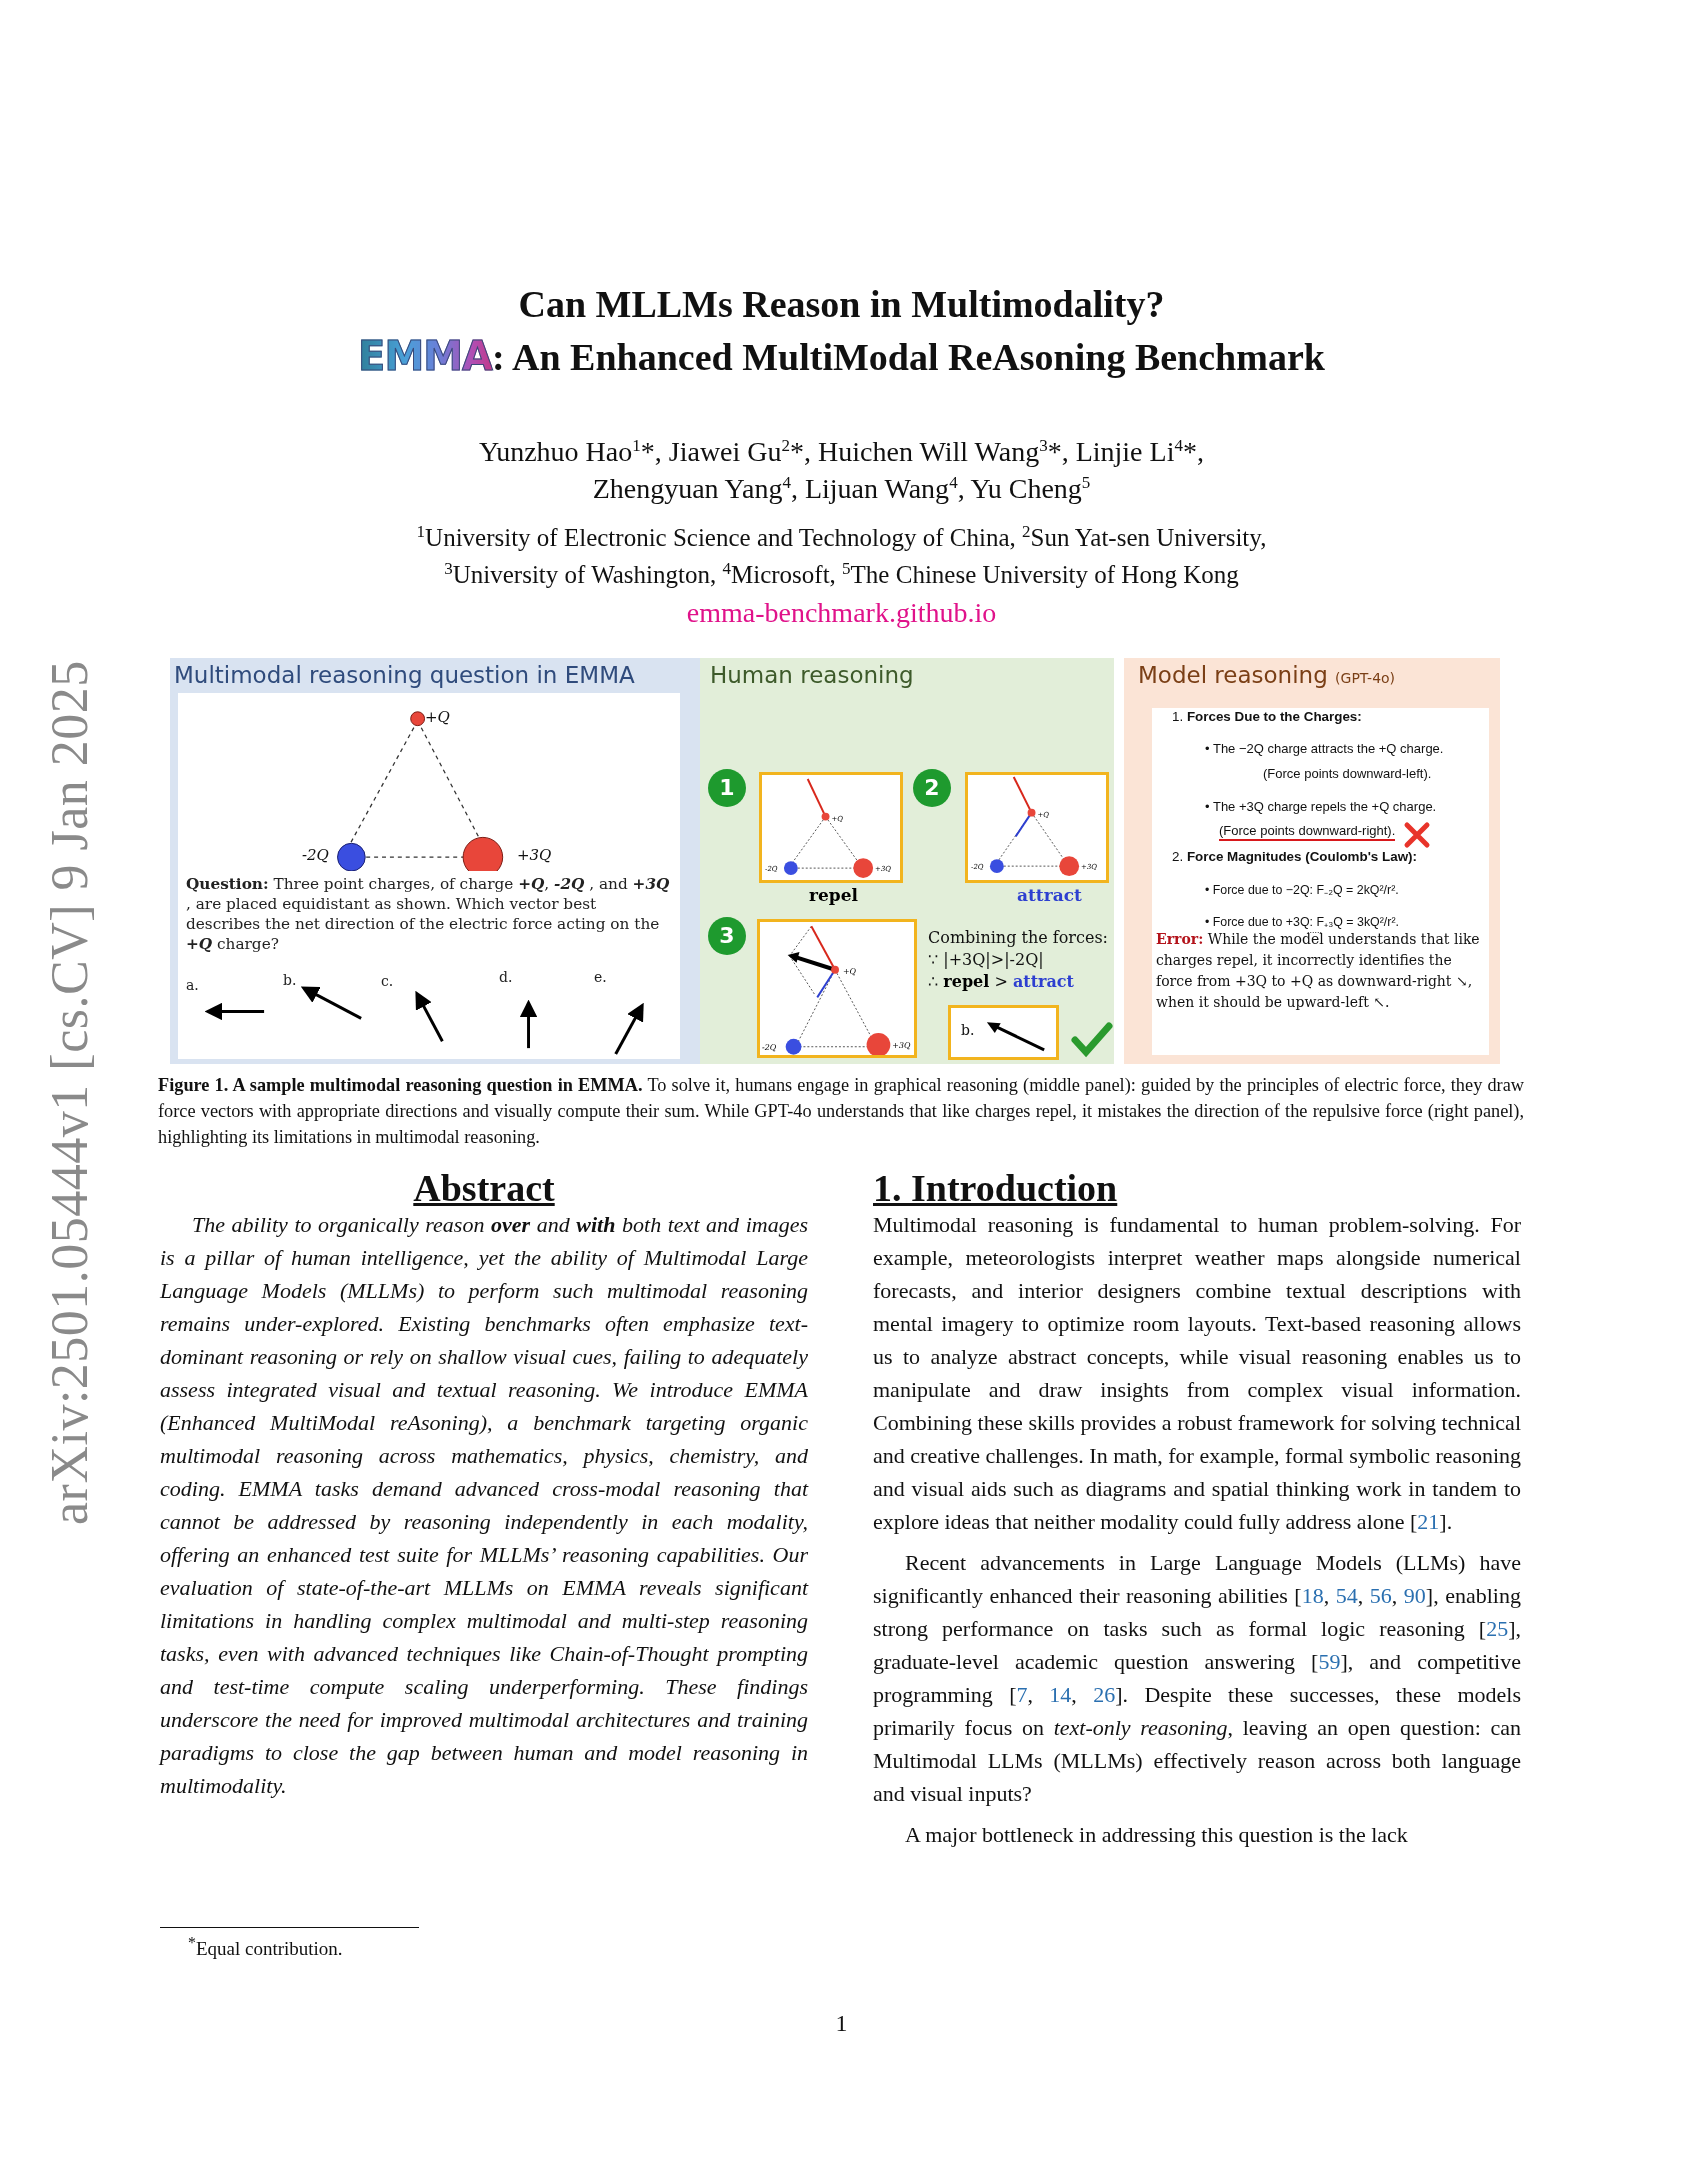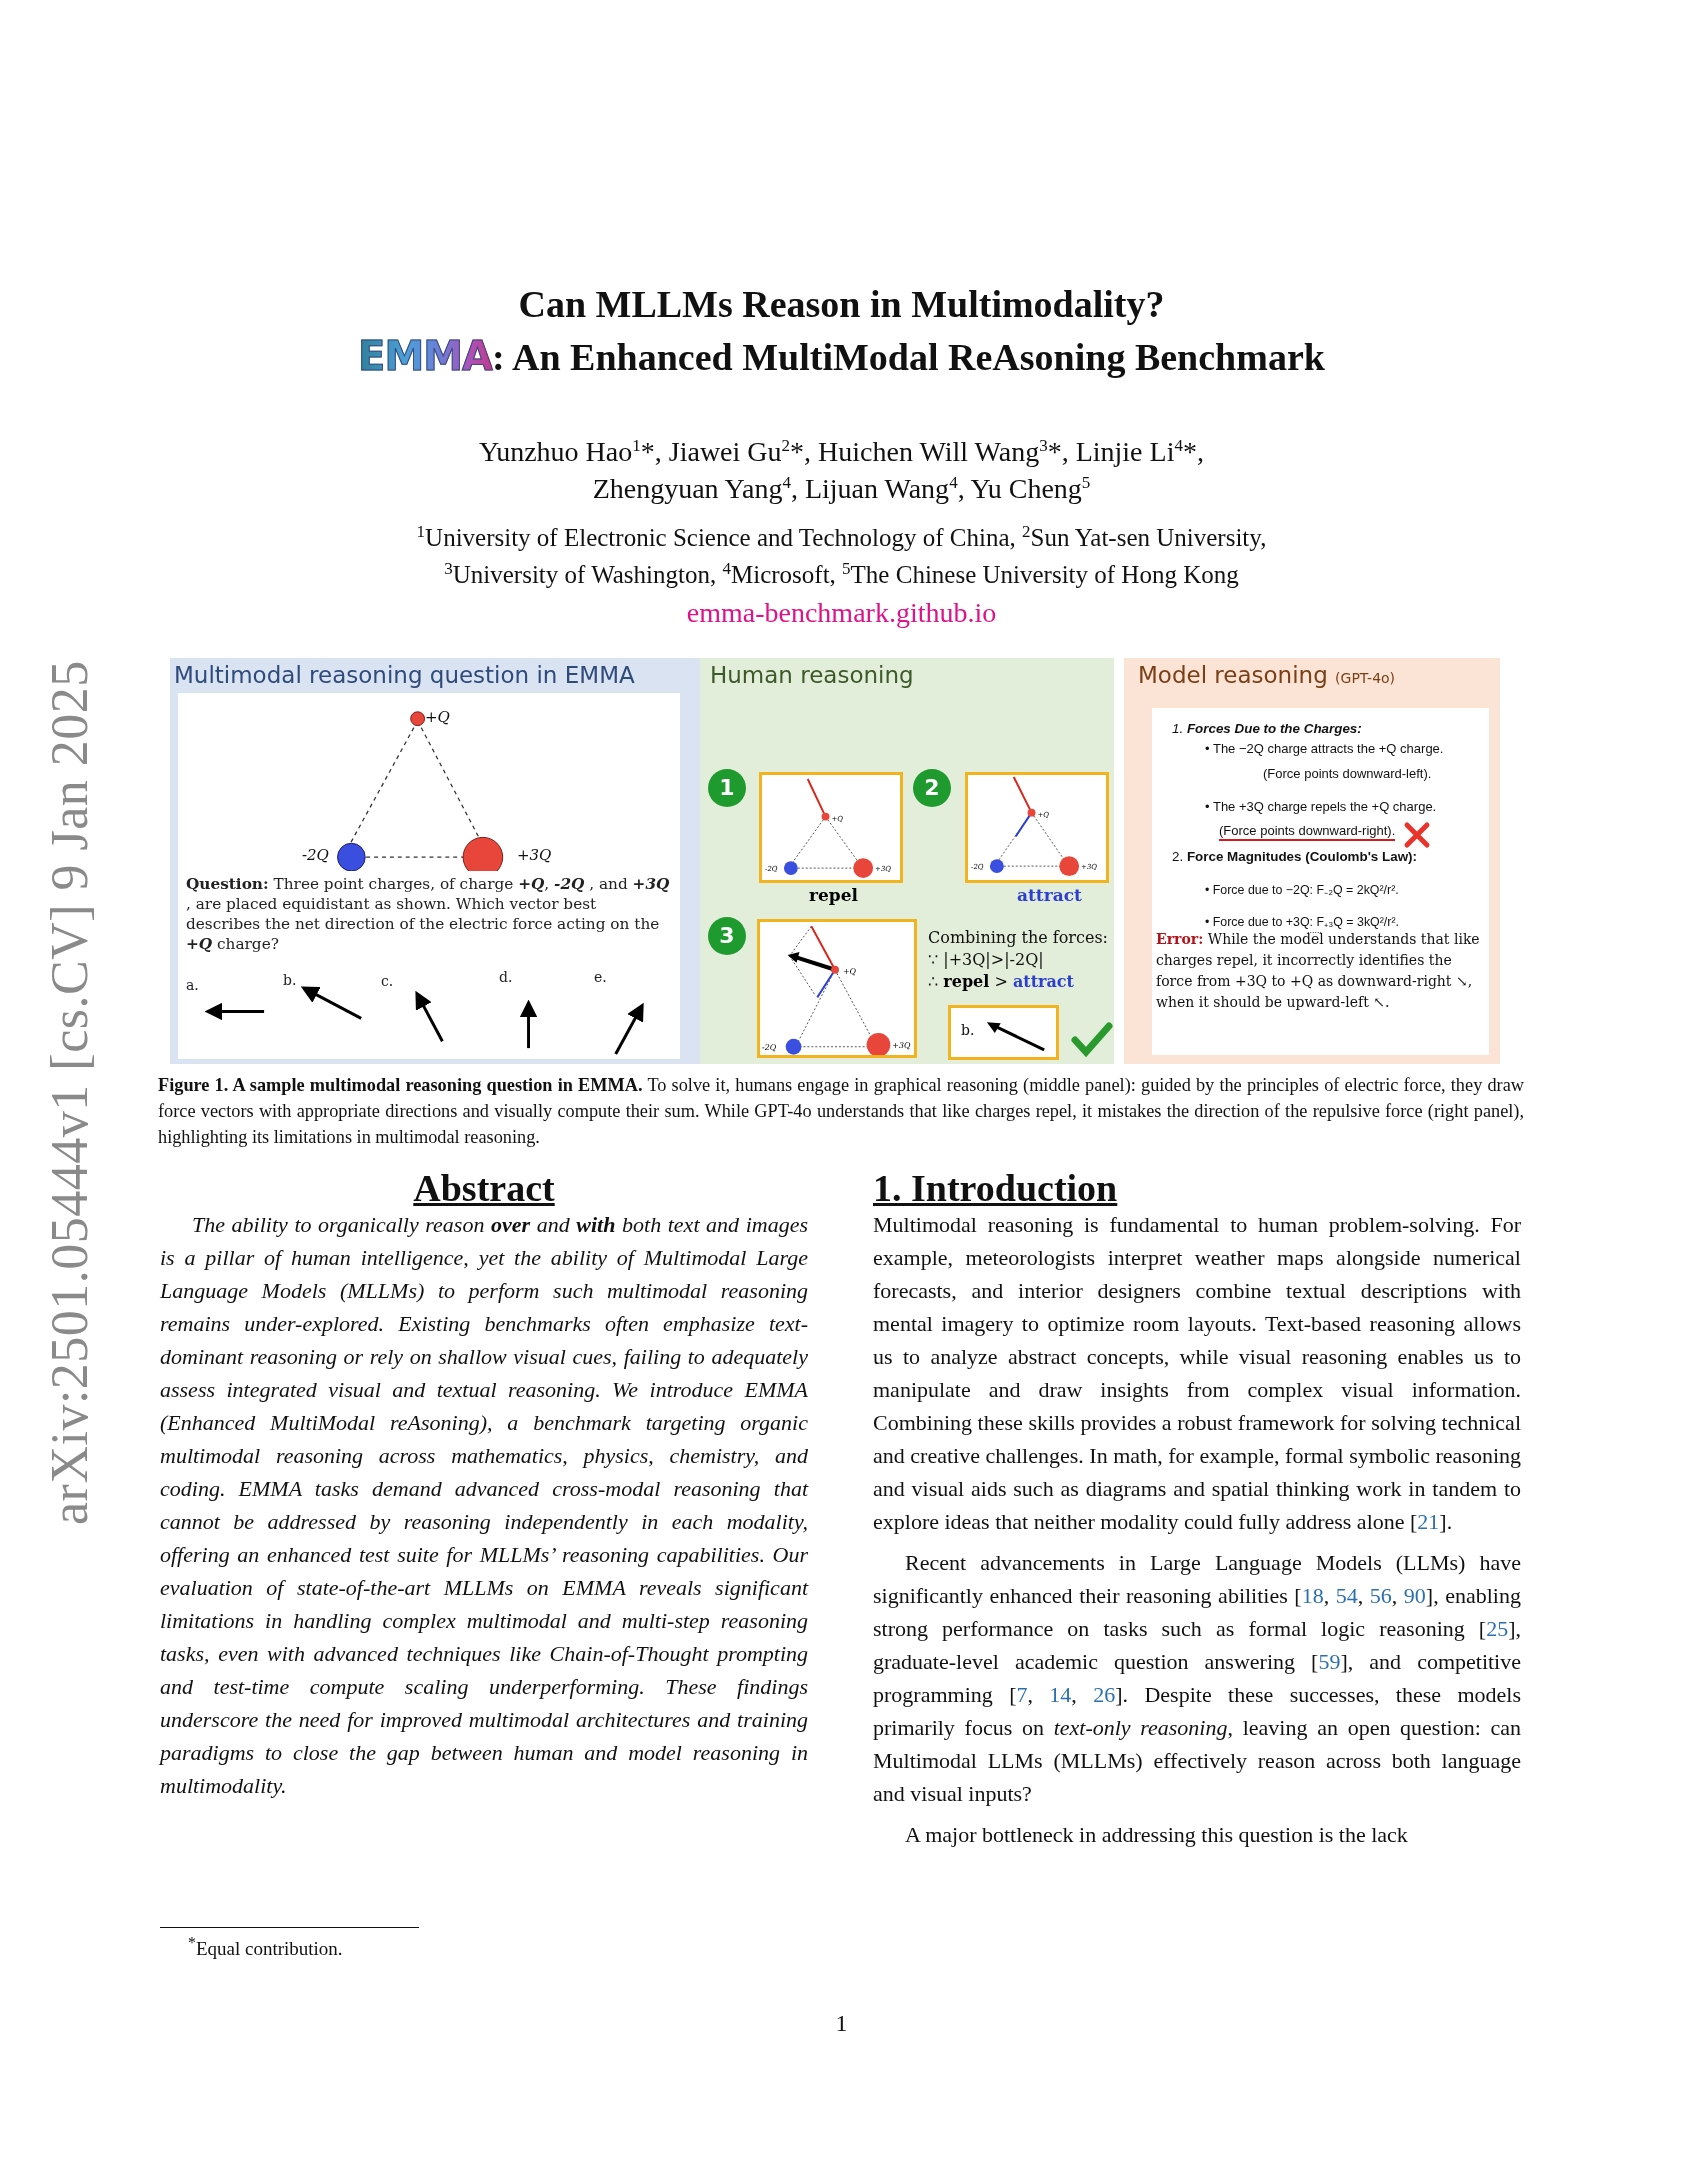--- a/index.html
+++ b/index.html
@@ -198,21 +198,21 @@
     </svg>
   </div>
   <svg class="abs" style="left:371px; top:364px;" width="42" height="36" viewBox="0 0 42 36">
     <path d="M4,18 L15,30 L38,4" stroke="#2a9a2e" stroke-width="7" fill="none" stroke-linecap="round"></path>
   </svg>
 </div>
 
 <div class="panel p-right">
   <div class="ptitle"><span>Model reasoning</span> <small>(GPT-4o)</small></div>
   <div class="mr-box"></div>
-  <div class="mr-list" style="left:48px; top:63px;font-style:italic;"><span>1.</span> <b>Forces Due to the Charges:</b></div>
+  <div class="mr-list" style="left:48px; top:51px;"><span>1.</span> <b>Forces Due to the Charges:</b></div>
   <div class="mr-list" style="left:81px; top:83px; font-size:13px;">• <span>The −2Q charge attracts the +Q charge.</span></div>
   <div class="mr-list" style="left:95px; top:108px; font-size:13px;margin-left:44px;">(Force points downward-left).</div>
   <div class="mr-list" style="left:81px; top:141px; font-size:13px;">• <span>The +3Q charge repels the +Q charge.</span></div>
   <div class="mr-list" style="left:95px; top:165px; font-size:13px; border-bottom:2px solid #d8181c; padding-bottom:1px;">(Force points downward-right).</div>
   <svg class="abs" style="left:279px; top:163px;" width="28" height="28" viewBox="0 0 28 28">
     <path d="M4,4 L24,24 M24,4 L4,24" stroke="#e8342a" stroke-width="5" stroke-linecap="round"></path>
   </svg>
   <div class="mr-list" style="left:48px; top:191px;"><span>2.</span> <b>Force Magnitudes (Coulomb's Law):</b></div>
   <div class="mr-list" style="left:81px; top:223px; font-size:12.4px;">• <span>Force due to −2Q: F₋₂Q = 2kQ²/r².</span></div>
   <div class="mr-list" style="left:81px; top:255px; font-size:12.4px;">• <span>Force due to +3Q: F₊₃Q = 3kQ²/r².</span></div>

